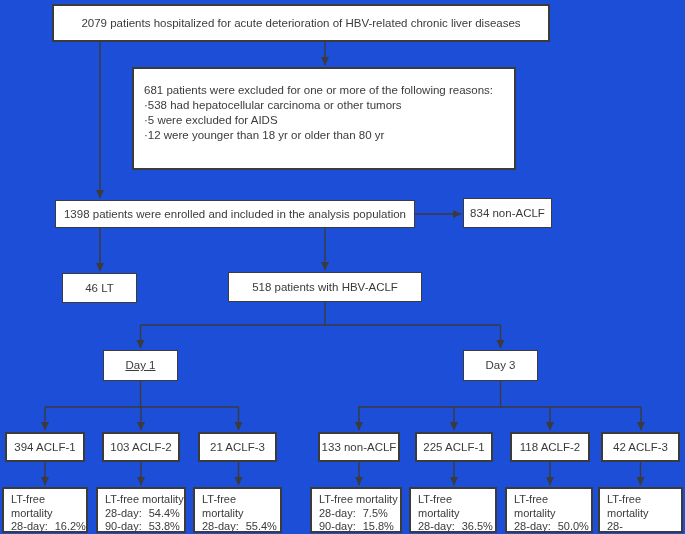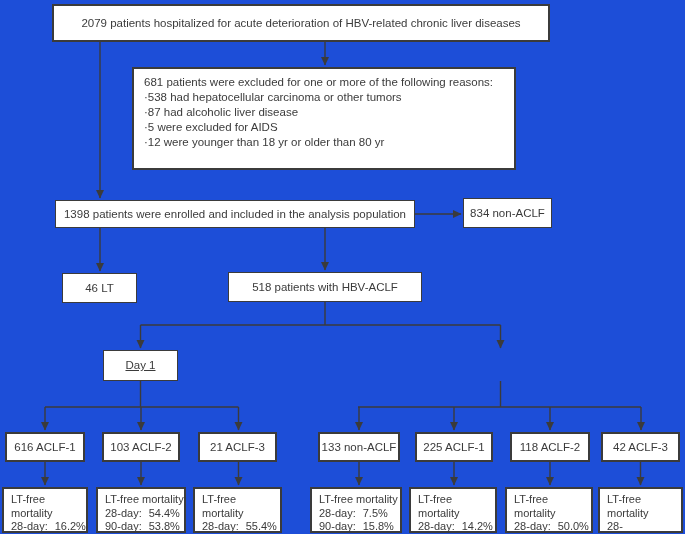--- a/index.html
+++ b/index.html
@@ -8,21 +8,21 @@
     font-family:"Liberation Sans",sans-serif;color:#3b3b3b;overflow:hidden;
   }
   #connectors{position:absolute;left:0;top:0;}
   #connectors line,#connectors path.spine{stroke:#3b3b3b;stroke-width:1.4;fill:none;}
   .box{
     position:absolute;box-sizing:border-box;background:#ffffff;
     border:1.5px solid #3b3b3b;display:flex;align-items:center;justify-content:center;
     font-size:11.5px;line-height:13px;text-align:center;color:#3b3b3b;
   }
   .thick{border-width:2px;}
-  .excl{display:block;text-align:left;padding:6px 10px 0 10px;line-height:15px;font-size:11.5px;}
+  .excl{display:block;text-align:left;padding:14px 10px 0 10px;line-height:15px;font-size:11.5px;}
   .mort{display:block;text-align:left;padding:4px 0 0 7px;font-size:11px;line-height:13.6px;border-width:2px;}
   .mval{margin-left:7px;}
 </style>
 </head>
 <body>
 
 <div id="canvas">
 
   <svg id="connectors" width="685" height="534">
     <defs>
@@ -56,21 +56,20 @@
     <line x1="640.5" y1="462" x2="640.5" y2="485" marker-end="url(#ah)"></line>
   </svg>
 
   <div class="box thick" style="left:52px;top:4px;width:498px;height:38px;">
     <span>2079 patients hospitalized for acute deterioration of HBV-related chronic liver diseases</span>
   </div>
 
   <div class="box thick excl" style="left:132px;top:67px;width:384px;height:103px;">
     <div>681 patients were excluded for one or more of the following reasons:</div>
     <div>·538 had hepatocellular carcinoma or other tumors</div>
-    <div>·87 had alcoholic liver disease</div>
     <div>·5 were excluded for AIDS</div>
     <div>·12 were younger than 18 yr or older than 80 yr</div>
   </div>
 
   <div class="box" style="left:55px;top:200px;width:360px;height:28px;">
     <span>1398 patients were enrolled and included in the analysis population</span>
   </div>
 
   <div class="box" style="left:463px;top:198px;width:89px;height:30px;">
     <span>834 non-ACLF</span>
@@ -80,23 +79,26 @@
     <span>46 LT</span>
   </div>
 
   <div class="box" style="left:228px;top:272px;width:194px;height:30px;">
     <span>518 patients with HBV-ACLF</span>
   </div>
 
   <div class="box" style="left:103px;top:350px;width:75px;height:31px;text-decoration:underline;">
     <span>Day 1</span>
   </div>
+  <div class="box" style="left:463px;top:350px;width:75px;height:31px;">
+    <span>Day 3</span>
+  </div>
 
   <div class="box thick" style="left:5px;top:432px;width:80px;height:30px;">
-    <span>616 ACLF-1</span>
+    <span>394 ACLF-1</span>
   </div>
   <div class="box thick" style="left:102px;top:432px;width:78px;height:30px;">
     <span>103 ACLF-2</span>
   </div>
   <div class="box thick" style="left:198px;top:432px;width:79px;height:30px;text-align:center;">
     <span>21 ACLF-3</span>
   </div>
   <div class="box thick" style="left:318px;top:432px;width:82px;height:30px;">
     <span>133 non-ACLF</span>
   </div>
@@ -125,21 +127,21 @@
     <div><span>28-day:</span><span class="mval">55.4%</span></div>
     <div><span>90-day:</span><span class="mval">90.5%</span></div>
   </div>
   <div class="box mort" style="left:310px;top:487px;width:92px;height:46px;">
     <div>LT-free mortality</div>
     <div><span>28-day:</span><span class="mval">7.5%</span></div>
     <div><span>90-day:</span><span class="mval">15.8%</span></div>
   </div>
   <div class="box mort" style="left:409px;top:487px;width:88px;height:46px;">
     <div>LT-free mortality</div>
-    <div><span>28-day:</span><span class="mval">14.2%</span></div>
+    <div><span>28-day:</span><span class="mval">36.5%</span></div>
     <div><span>90-day:</span><span class="mval">25.3%</span></div>
   </div>
   <div class="box mort" style="left:505px;top:487px;width:88px;height:46px;">
     <div>LT-free mortality</div>
     <div><span>28-day:</span><span class="mval">50.0%</span></div>
     <div><span>90-day:</span><span class="mval">61.0%</span></div>
   </div>
   <div class="box mort" style="left:598px;top:487px;width:85px;height:46px;">
     <div>LT-free mortality</div>
     <div><span>28-day:</span><span class="mval">88.1%</span></div>

